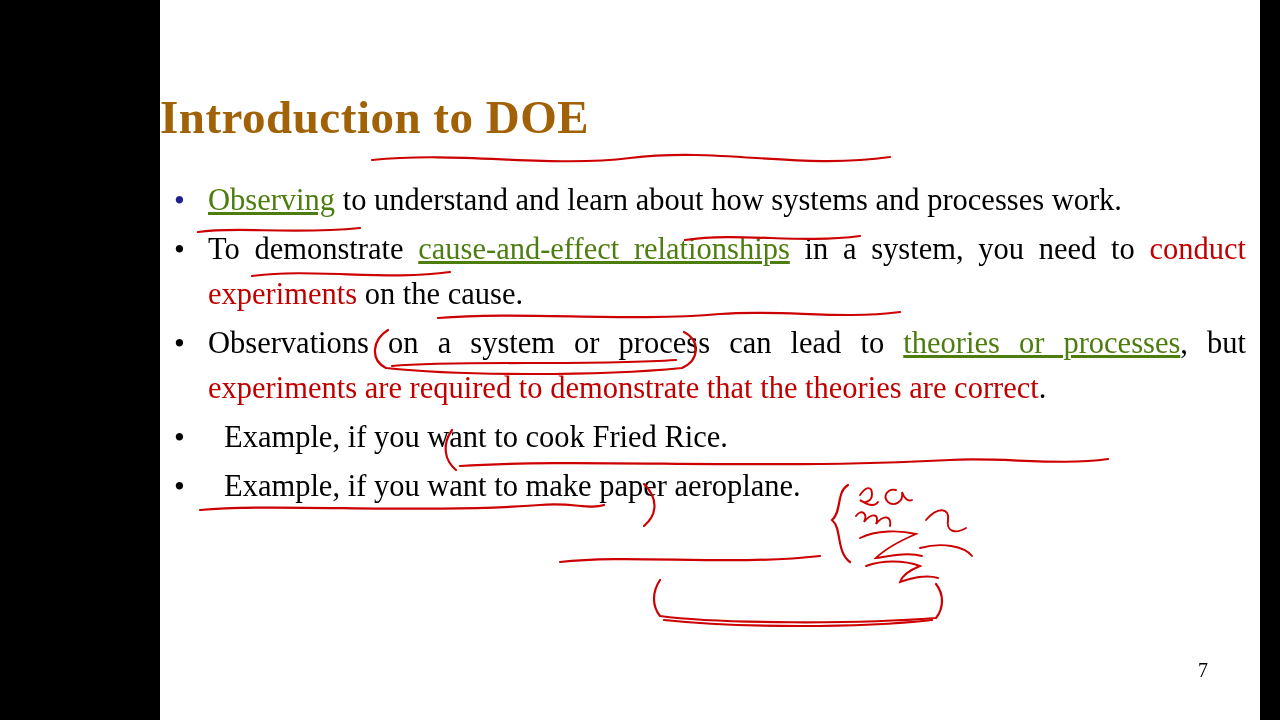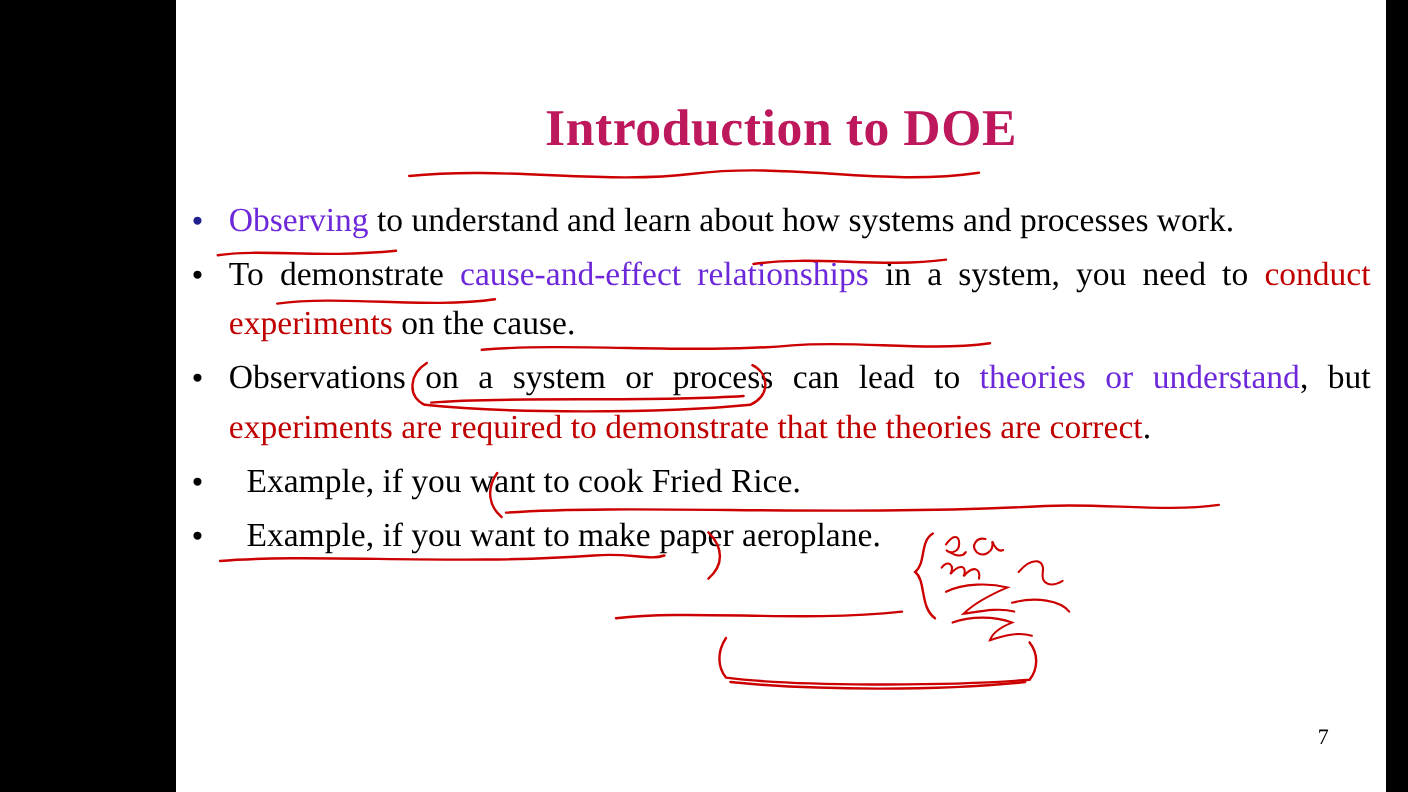--- a/index.html
+++ b/index.html
@@ -24,24 +24,24 @@
     width: 1100px;
     height: 720px;
     background: #ffffff;
     overflow: hidden;
   }
   .slide-title {
     position: absolute;
     left: 0;
     top: 90px;
     width: 1100px;
-    text-align: center;
+    text-align: left;
     font-size: 47px;
     font-weight: bold;
-    color: #be185d;
+    color: #a16207;
     letter-spacing: 0.5px;
     font-family: Liberation Serif, serif;
   }
   .body-list {
     position: absolute;
     left: 8px;
     top: 178px;
     width: 1080px;
   }
   .bullet-row {
@@ -62,21 +62,21 @@
   .bullet-text {
     flex: 1 1 auto;
     font-size: 30.5px;
     line-height: 45px;
     color: #000000;
     text-align: justify;
     text-justify: inter-word;
     padding-right: 2px;
   }
   .bullet-text.nj { text-align: left; margin-left: 16px; }
-  .blue { color: #6d28d9; }
+  .blue { color: #4d7c0f; text-decoration: underline; }
   .red { color: #c00000; }
   .page-number {
     position: absolute;
     right: 52px;
     bottom: 38px;
     font-size: 20px;
     color: #000000;
     font-family: "Liberation Serif", serif;
   }
   .ink {
@@ -103,21 +103,21 @@
         <div class="bullet-text"><span class="blue">Observing</span><span> to understand and learn about how systems and processes work.</span></div>
       </div>
 
       <div class="bullet-row">
         <div class="bullet-mark dark">•</div>
         <div class="bullet-text"><span>To demonstrate </span><span class="blue">cause-and-effect relationships</span><span> in a system, you need to </span><span class="red">conduct experiments</span><span> on the cause.</span></div>
       </div>
 
       <div class="bullet-row">
         <div class="bullet-mark dark">•</div>
-        <div class="bullet-text"><span>Observations on a system or process can lead to </span><span class="blue">theories or understand</span><span>, but </span><span class="red">experiments are required to demonstrate that the theories are correct</span><span>.</span></div>
+        <div class="bullet-text"><span>Observations on a system or process can lead to </span><span class="blue">theories or processes</span><span>, but </span><span class="red">experiments are required to demonstrate that the theories are correct</span><span>.</span></div>
       </div>
 
       <div class="bullet-row">
         <div class="bullet-mark dark">•</div>
         <div class="bullet-text nj">Example, if you want to cook Fried Rice.</div>
       </div>
 
       <div class="bullet-row">
         <div class="bullet-mark dark">•</div>
         <div class="bullet-text nj">Example, if you want to make paper aeroplane.</div>

